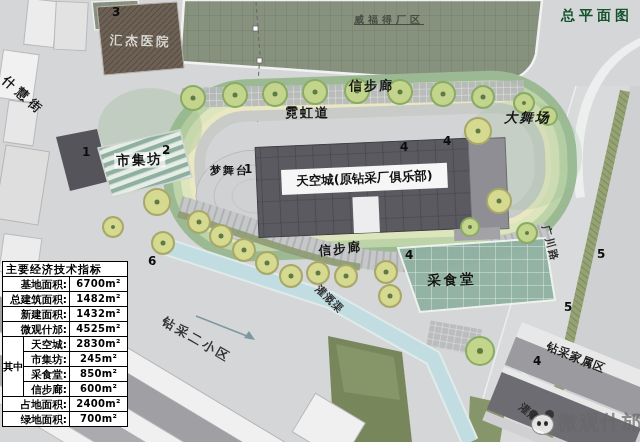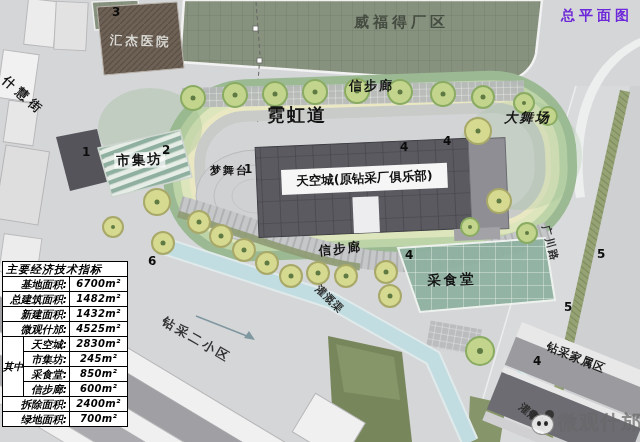--- a/index.html
+++ b/index.html
@@ -6,25 +6,25 @@
   .stage{
     position:relative;width:640px;height:442px;overflow:hidden;
     background:#d5d6d8;
     font-family:"DejaVu Sans","Liberation Sans",sans-serif;
   }
   svg{position:absolute;left:0;top:0;z-index:1;}
   .lbl-map{
     position:absolute;z-index:4;font-weight:bold;color:#141414;
     white-space:nowrap;line-height:1;transform-origin:0 0;
   }
-  .title{left:561px;top:8px;font-size:14px;letter-spacing:4px;color:#6d28d9;}
+  .title{left:561px;top:8px;font-size:14px;letter-spacing:4px;color:#14532d;}
   .hospital{left:110px;top:34px;font-size:12.5px;letter-spacing:3px;color:#d9d9d4;transform:rotate(2deg);font-weight:600;}
-  .factory{left:354px;top:15px;font-size:15px;letter-spacing:4px;color:#454c42;}
+  .factory{left:354px;top:15px;font-size:10px;letter-spacing:4px;color:#454c42;text-decoration:underline;}
   .street-west{left:8px;top:74px;font-size:12.5px;letter-spacing:5px;transform:rotate(41deg);}
-  .neon{left:267px;top:106px;font-size:18px;letter-spacing:2px;text-align:right;}
+  .neon{left:285px;top:106px;font-size:13px;letter-spacing:2px;text-align:right;}
   .stroll-top{left:349px;top:79px;font-size:13px;letter-spacing:2px;}
   .dance{left:504px;top:111px;font-size:13.5px;letter-spacing:2px;font-style:italic;}
   .market{left:114px;top:153px;font-size:13.5px;letter-spacing:2px;transform:rotate(-2deg);background:rgba(255,255,255,.7);padding:1px 2px;}
   .dream{left:197px;top:165px;font-size:11px;letter-spacing:2px;margin-left:13px;}
   .stroll-mid{left:318px;top:245px;font-size:12.5px;letter-spacing:2px;transform:rotate(-6deg);}
   .dining{left:427px;top:274px;font-size:13.5px;letter-spacing:3px;transform:rotate(-2deg);}
   .canal-w{left:321px;top:283px;font-size:10.5px;letter-spacing:1px;transform:rotate(44deg);color:#2e2e2e;}
   .canal-s{left:524px;top:401px;font-size:10.5px;letter-spacing:1px;transform:rotate(40deg);color:#2e2e2e;}
   .road-east{left:551px;top:224px;font-size:10.5px;letter-spacing:2px;transform:rotate(75deg);color:#2e2e2e;}
   .res-sw{left:166px;top:315px;font-size:12.5px;letter-spacing:3px;transform:rotate(30deg);color:#333;}
@@ -36,21 +36,21 @@
   }
   .sky-band span{font-size:12.5px;font-weight:bold;color:#111;white-space:nowrap;}
   .marker{position:absolute;z-index:5;font-size:12px;font-weight:bold;color:#0d0d0d;line-height:1;}
   
   .tech-table{
     position:absolute;left:2px;top:261px;z-index:6;border-collapse:collapse;
     background:#fff;color:#000;font-weight:bold;
   }
   .tech-table td{
     border:1.6px solid #000;padding:1px 2px;height:12px;
-    font-size:10.5px;line-height:1;white-space:nowrap;font-style:italic;
+    font-size:10.5px;line-height:1;white-space:nowrap;
   }
   .tech-table .hdr{font-size:11px;letter-spacing:1px;padding-left:3px;}
   .tech-table .lab{width:62px;text-align:right;}
   .tech-table .sub{width:40px;}
   .tech-table .grp{width:20px;text-align:center;font-size:10px;padding:0;}
   .tech-table .val{width:53px;text-align:center;font-size:10px;letter-spacing:.3px;}
   
   .watermark{position:absolute;left:528px;top:409px;z-index:7;display:flex;align-items:center;gap:3px;opacity:.85;}
   .wm-text{font-size:20px;font-weight:bold;color:rgba(105,105,105,.85);letter-spacing:1px;white-space:nowrap;}
   .panda{position:relative;width:27px;height:25px;}
@@ -342,21 +342,21 @@
     </tr>
     <tr>
       <td class="lab sub">采食堂:</td>
       <td class="val">850m²</td>
     </tr>
     <tr>
       <td class="lab sub">信步廊:</td>
       <td class="val">600m²</td>
     </tr>
     <tr>
-      <td colspan="2" class="lab">拆除面积:</td>
+      <td colspan="2" class="lab">占地面积:</td>
       <td class="val">2400m²</td>
     </tr>
     <tr>
       <td colspan="2" class="lab">绿地面积:</td>
       <td class="val">700m²</td>
     </tr>
   </tbody>
     </table>
 
   <div class="watermark">

